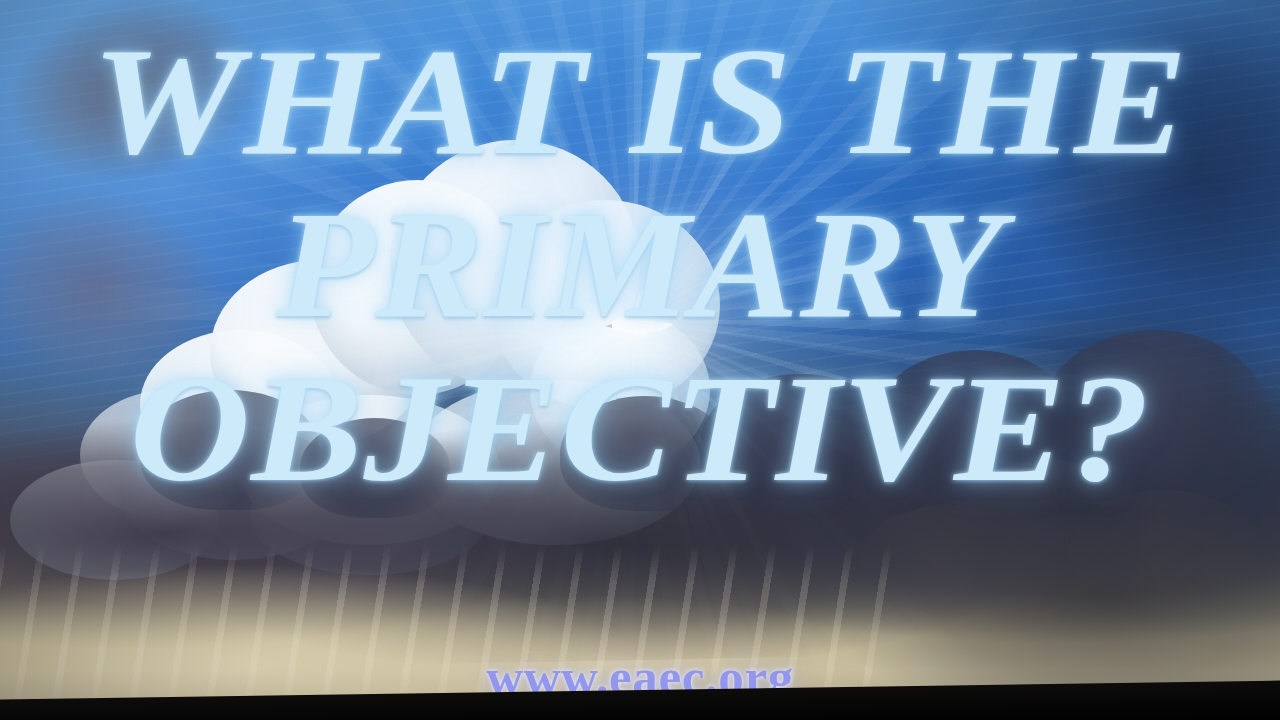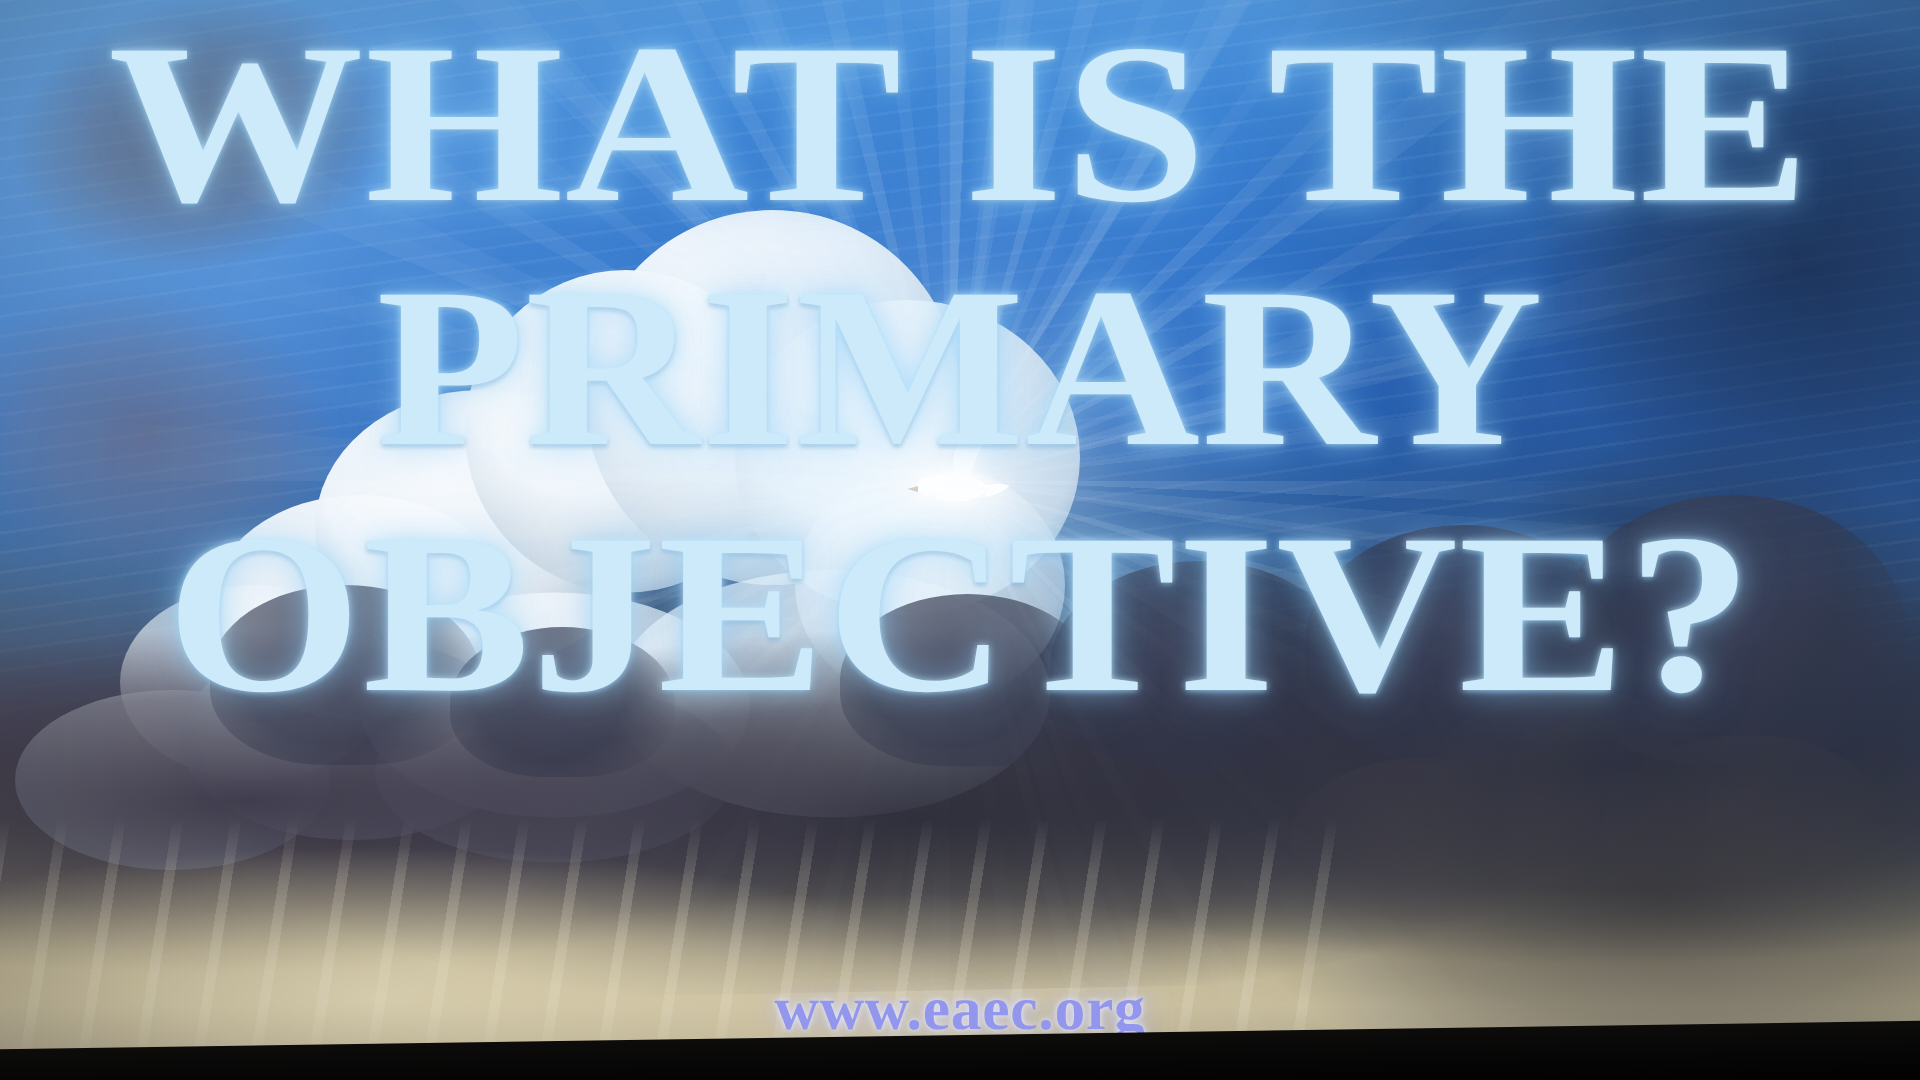--- a/index.html
+++ b/index.html
@@ -246,23 +246,24 @@
 
   #dove {
     position:absolute; left:596px; top:288px; width:78px; height:62px;
   }
   #dove svg { display:block; width:100%; height:100%; filter:drop-shadow(0 0 7px rgba(255,255,255,0.95)); }
 
   
 
   #headline {
     position:absolute; left:0; top:0; width:1280px; height:500px;
-    display:flex; flex-direction:column; align-items:center; justify-content:flex-start;
+    display:flex; flex-direction:column; align-items:center; justify-content:flex-end;
     padding-top:12px;
     pointer-events:none;
+    font-style:italic;
   }
 
   .hl {
     font-family:"Liberation Serif", "DejaVu Serif", serif;
     font-weight:700;
     color:#cceafa;
     letter-spacing:0.005em;
     line-height:0.93;
     white-space:nowrap;
     text-shadow:
@@ -274,21 +275,21 @@
 
   #line1 { font-size:152px; transform:scaleX(1.12); }
   #line2 { font-size:152px; transform:scaleX(1.06); margin-top:22px; }
   #line3 { font-size:152px; transform:scaleX(1.10); margin-top:22px; }
 
   #url {
     position:absolute; left:0; top:648px; width:1280px;
     text-align:center;
     font-family:"Liberation Serif", "DejaVu Serif", serif;
     font-weight:700;
-    font-size:41px;
+    font-size:51px;
     letter-spacing:0.012em;
     color:#9296ec;
     text-shadow:
       0 0 4px rgba(236,238,255,0.95),
       0 0 11px rgba(200,206,255,0.70),
       0 0 22px rgba(150,158,240,0.45);
   }
 </style>
 </head>
 <body>

